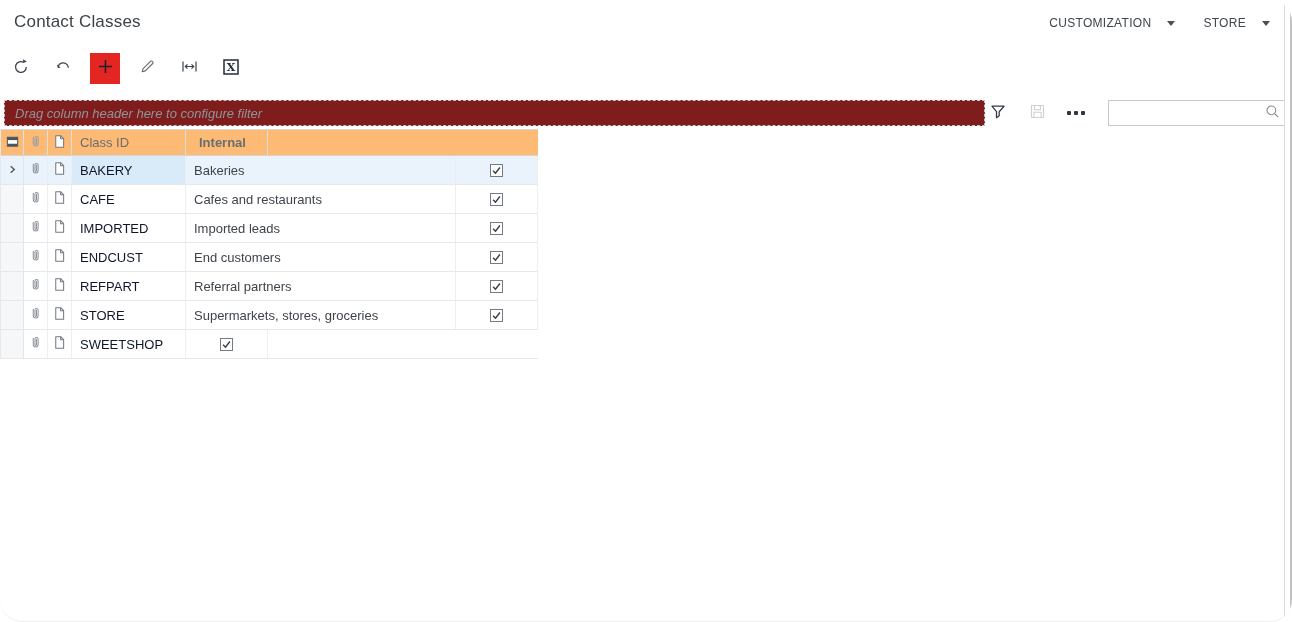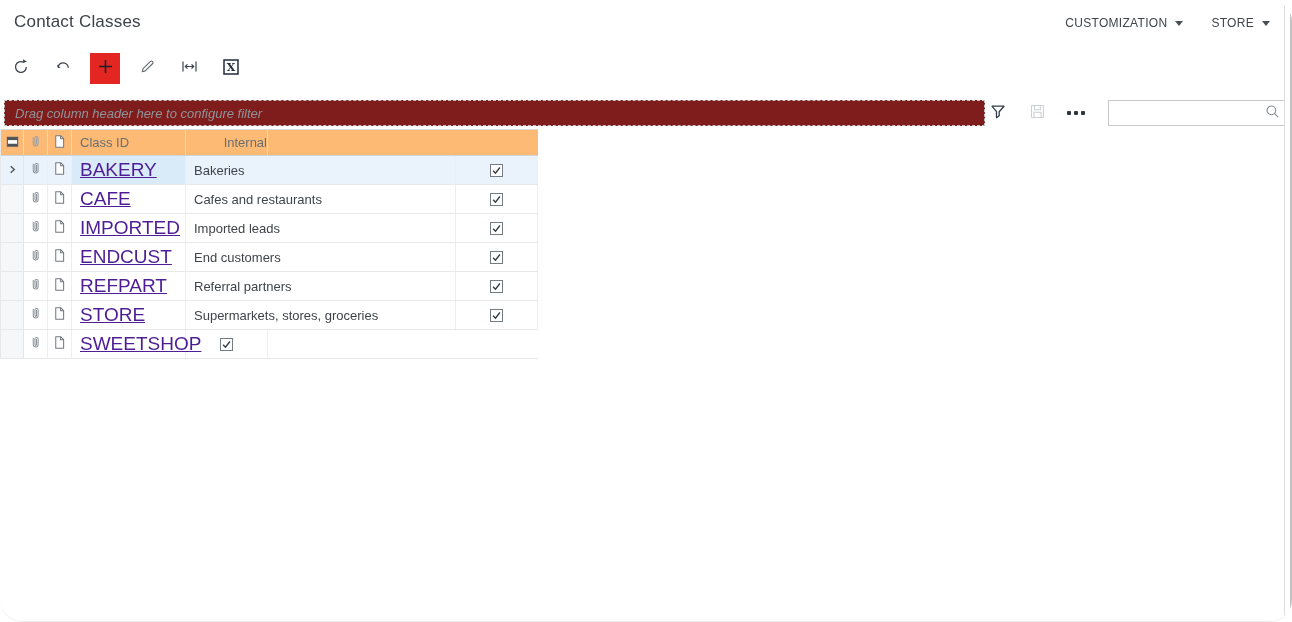--- a/index.html
+++ b/index.html
@@ -15,21 +15,21 @@
     border-left:1px solid #dcdcdc; border-right:2px solid #c2c2c2;
   }
   
   .page-title {
     position:absolute; left:14px; top:12px; font-size:17px; color:#3d4349; letter-spacing:.2px;
   }
   .top-menus {
     position:absolute; right:22px; top:16px; display:flex; gap:28px;
     font-size:12px; color:#3f454b; letter-spacing:.3px;
   }
-  .menu-item { display:flex; align-items:center; gap:8px; cursor:pointer; }
+  .menu-item { display:flex; align-items:center; gap:16px; cursor:pointer; }
   .caret { width:0; height:0; border-left:4px solid transparent; border-right:4px solid transparent; border-top:5px solid #4a5056; }
   
   .toolbar { position:absolute; left:6px; top:52px; height:32px; display:flex; align-items:center; }
   .tb-btn {
     width:30px; height:31px; margin-right:12px; display:flex; align-items:center; justify-content:center;
     background:transparent; border:none; padding:0; cursor:pointer;
   }
   .tb-btn.highlight { background:#e32621; }
   
   .drop-zone {
@@ -56,26 +56,26 @@
   }
   .grid-header .cell { color:#696e73; font-size:13px; border-right:1px solid #dcdee0; }
   .grid-row { display:flex; height:29px; background:#fff; border-bottom:1px solid #e6e8ea; }
   .cell { display:flex; align-items:center; height:100%; border-right:1px solid #eceef0; }
   .col-sel  { width:23px; justify-content:center; }
   .col-clip { width:24px; justify-content:center; }
   .col-note { width:24px; justify-content:center; }
   .col-id   { width:114px; padding-left:8px; }
   .col-desc { width:270px; padding-left:8px; }
   .col-int  { width:82px; justify-content:center; }
-  .grid-header .col-int { justify-content:flex-end; padding-left:13px; }
+  .grid-header .col-int { justify-content:flex-start; padding-left:13px;font-weight:bold; }
   .grid-row .col-sel { background:#f6f7f8; border-right:1px solid #e3e5e7; }
   .grid-row.selected { background:#eaf3fb; }
   .grid-row.selected .col-sel { background:#eaf3fb; }
   .grid-row.selected .col-id { background:#d9eaf8; }
-  .id-link { font-size:19px; color:#4c1d95; text-decoration:underline; cursor:pointer; }
+  .id-link { font-size:13px; color:#0f172a; cursor:pointer; }
   .desc-text { font-size:13px; color:#3f444a; }
   .checkbox {
     width:13px; height:13px; border:1px solid #757b82; background:#fff;
     display:flex; align-items:center; justify-content:center; cursor:pointer;
   }
 </style>
 </head>
 <body>
 
 <div class="window">

